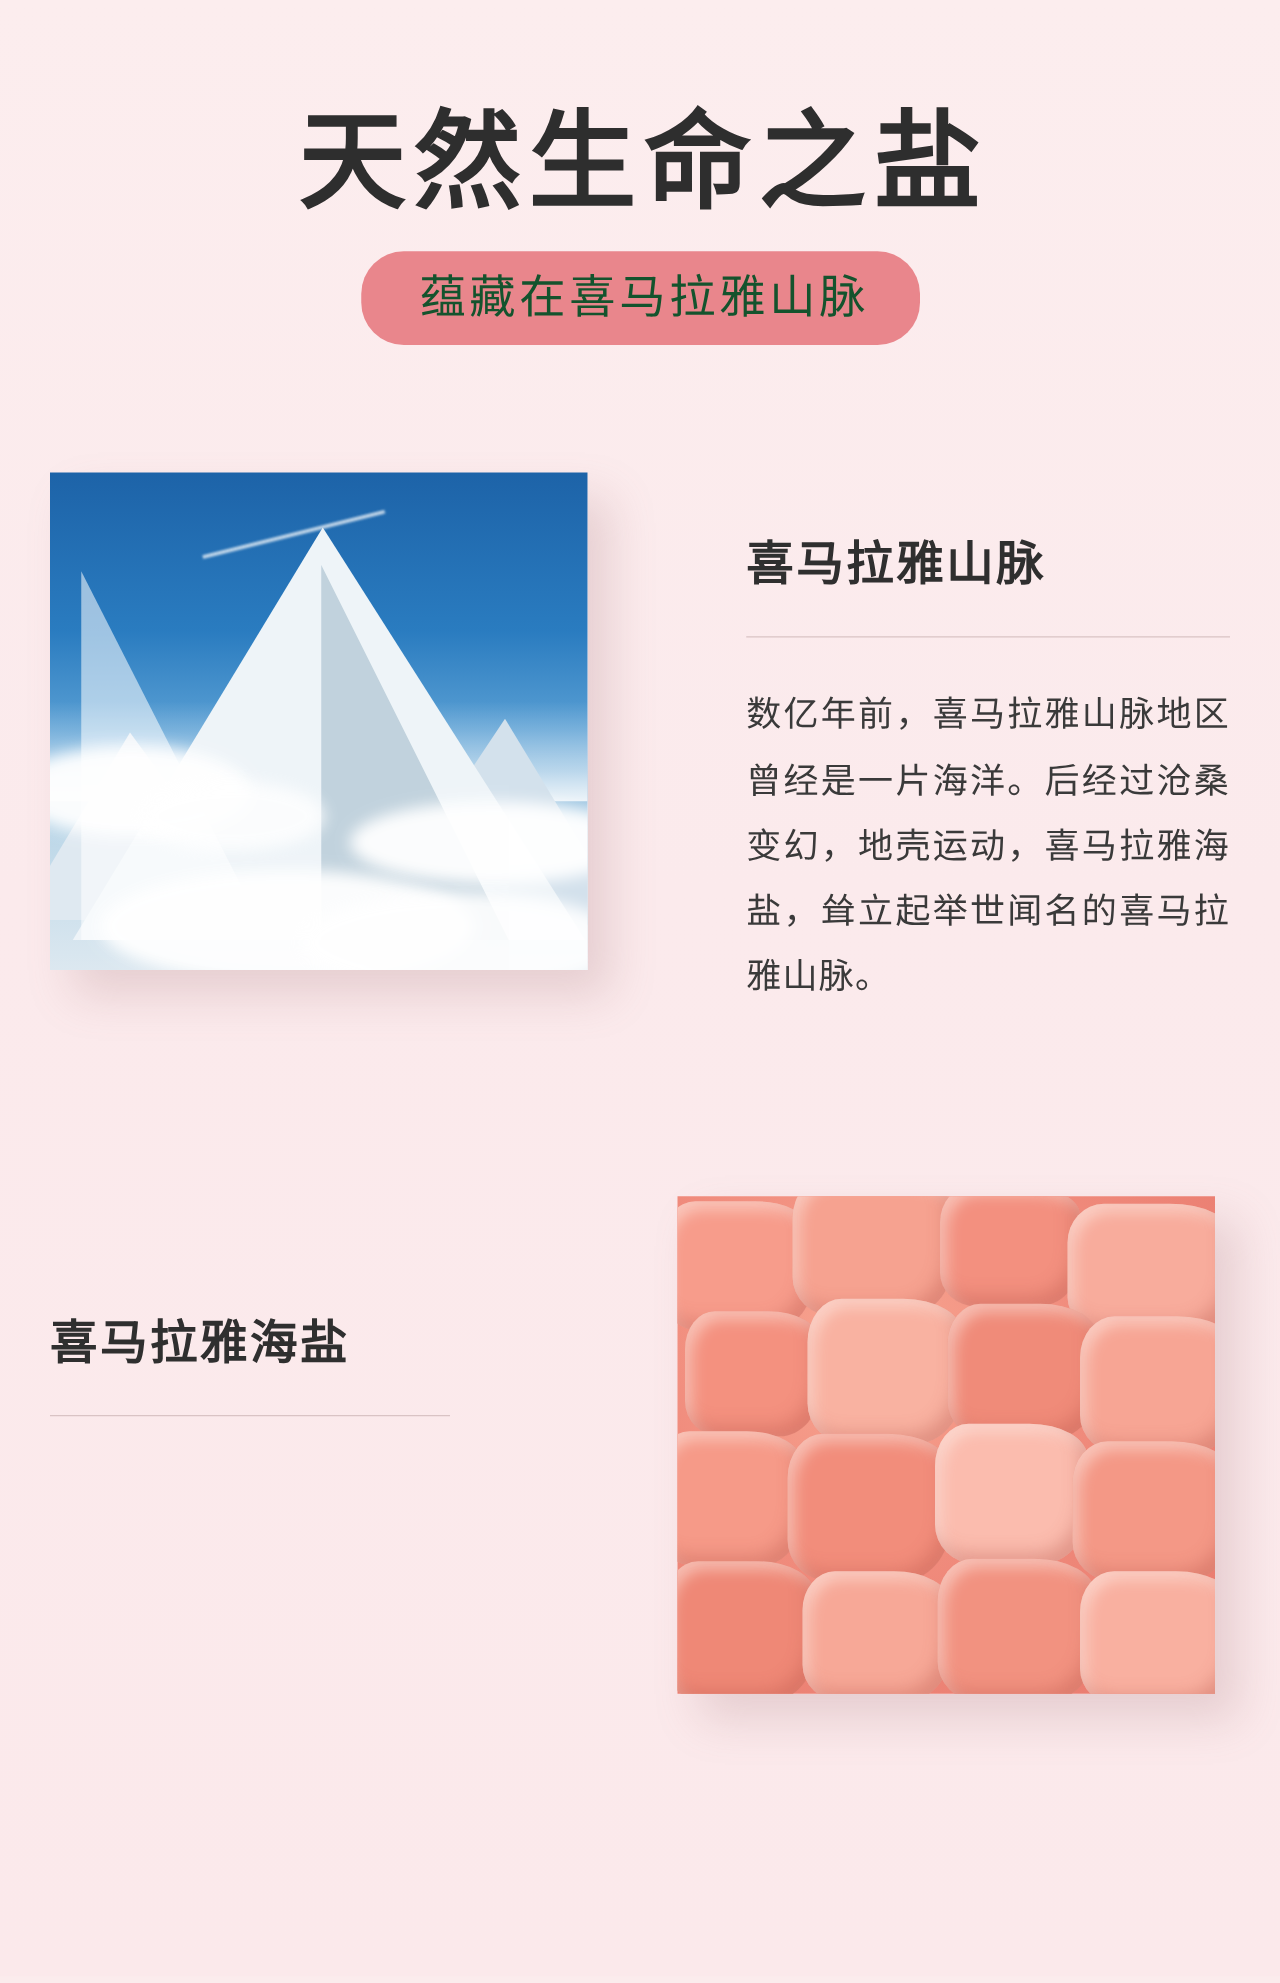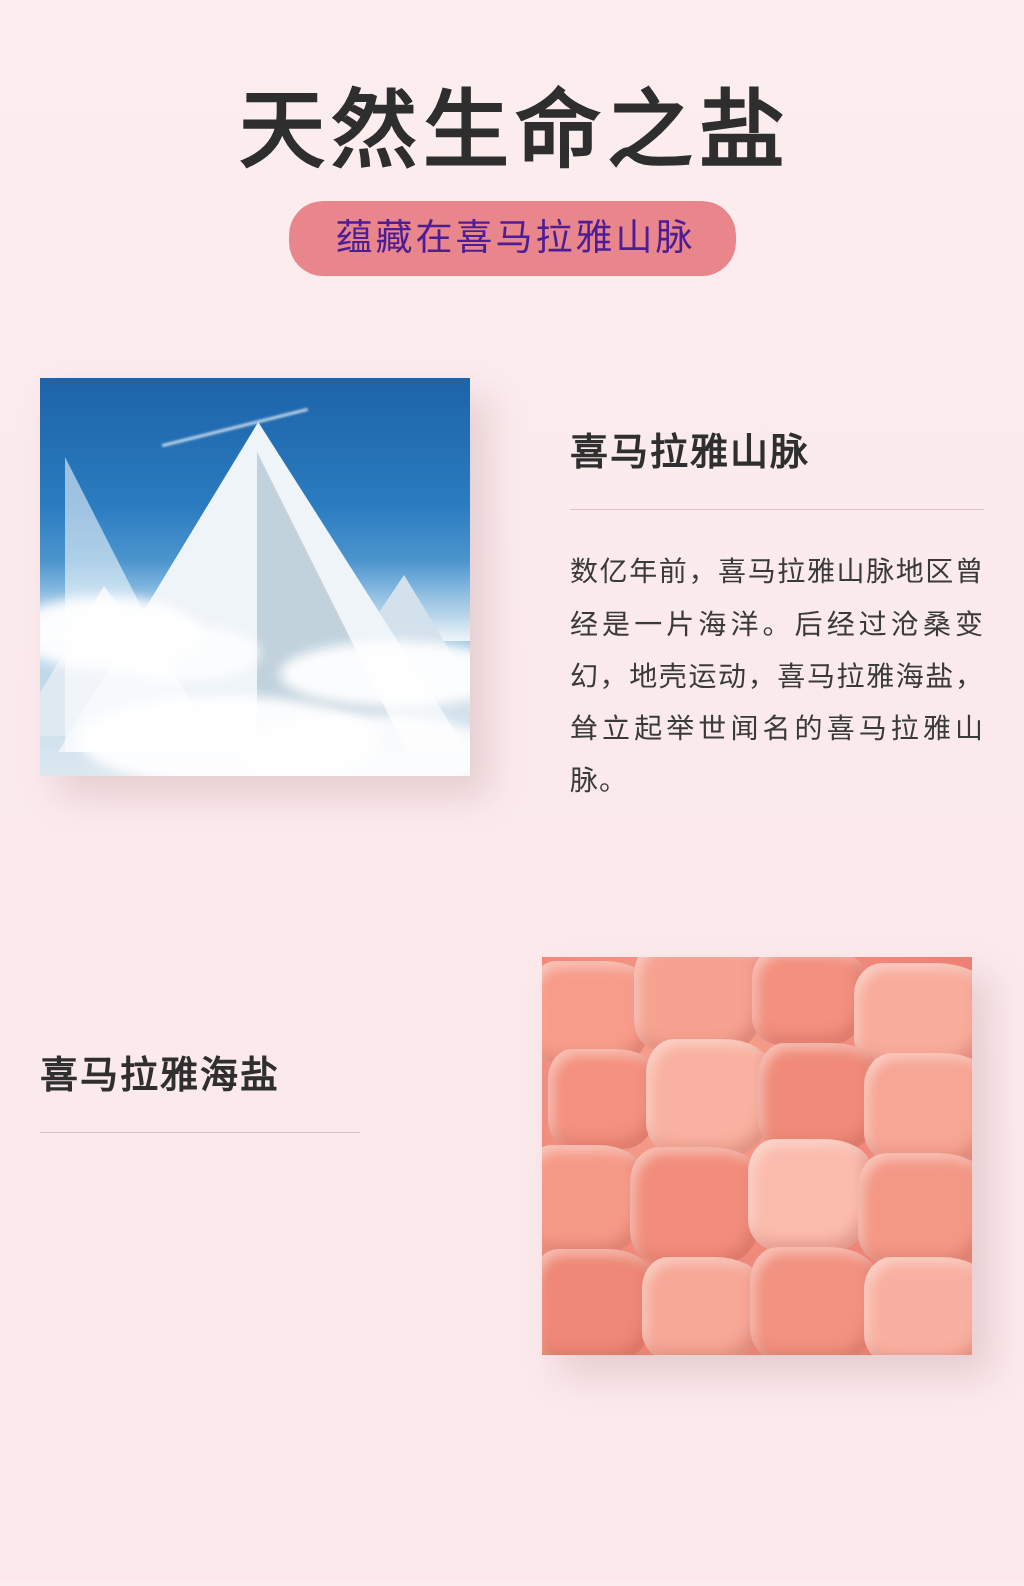--- a/index.html
+++ b/index.html
@@ -41,40 +41,41 @@
   }
 
   .subtitle-wrap {
     margin-top: 24px;
     display: flex;
     justify-content: center;
   }
 
   .subtitle-pill {
     background: #e9868c;
-    color: #4c1d95;
+    color: #14532d;
     font-size: 37px;
     font-weight: 500;
     letter-spacing: 3px;
     line-height: 1;
     padding: 18px 40px 20px 44px;
     border-radius: 34px;
     text-indent: 3px;
   }
 
   
   .section {
     position: relative;
     display: flex;
     align-items: flex-start;
   }
 
   .section-1 {
     margin-top: 102px;
     padding-left: 40px;
+    gap: 27px;
   }
 
   .section-2 {
     margin-top: 150px;
     padding-left: 40px;
   }
 
   .photo {
     position: relative;
     width: 430px;

